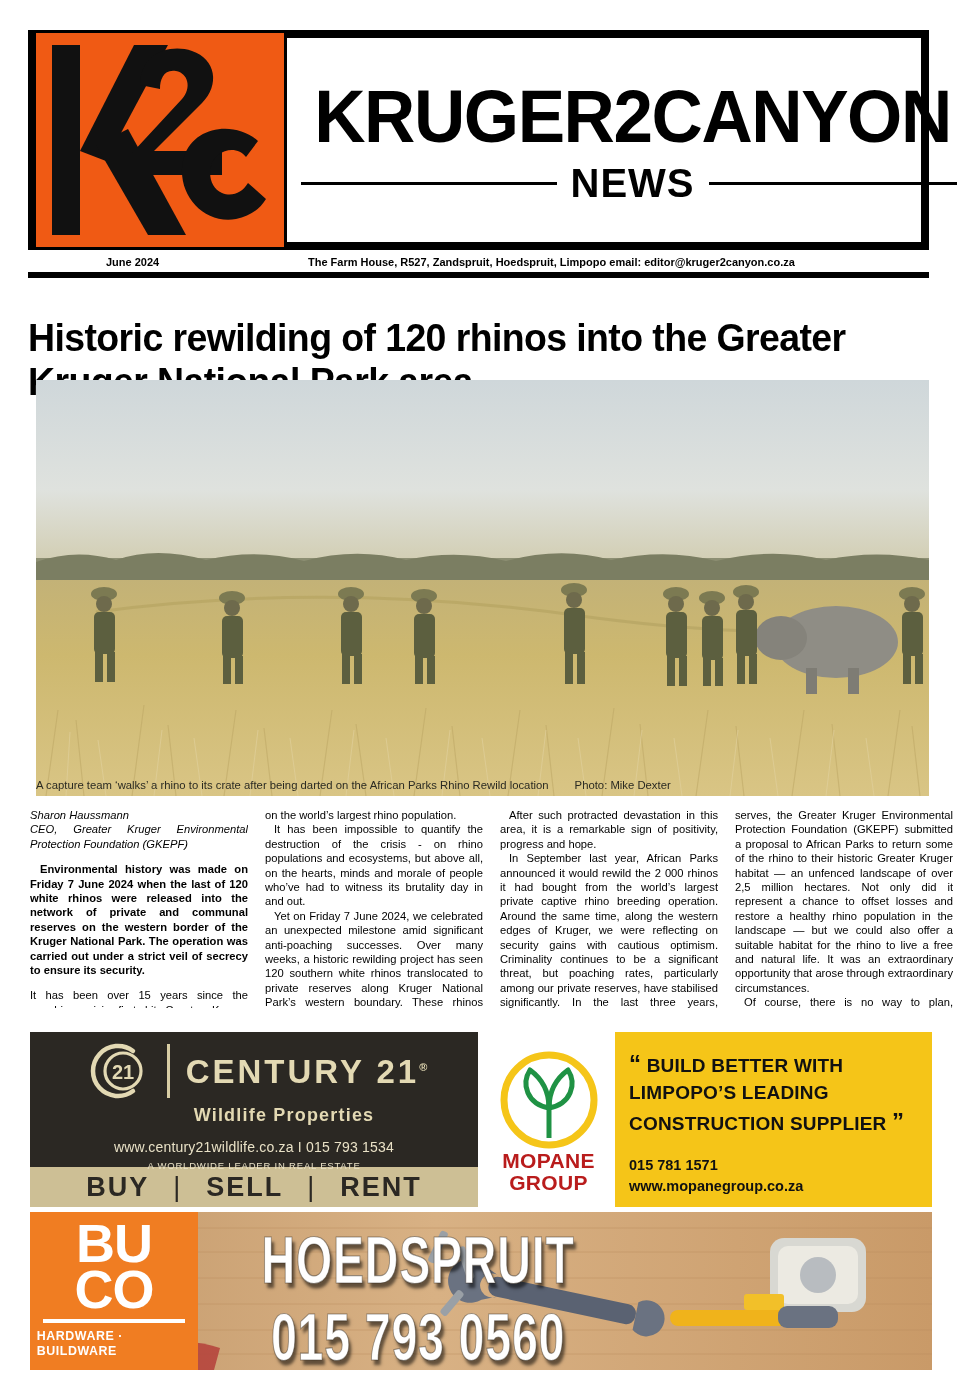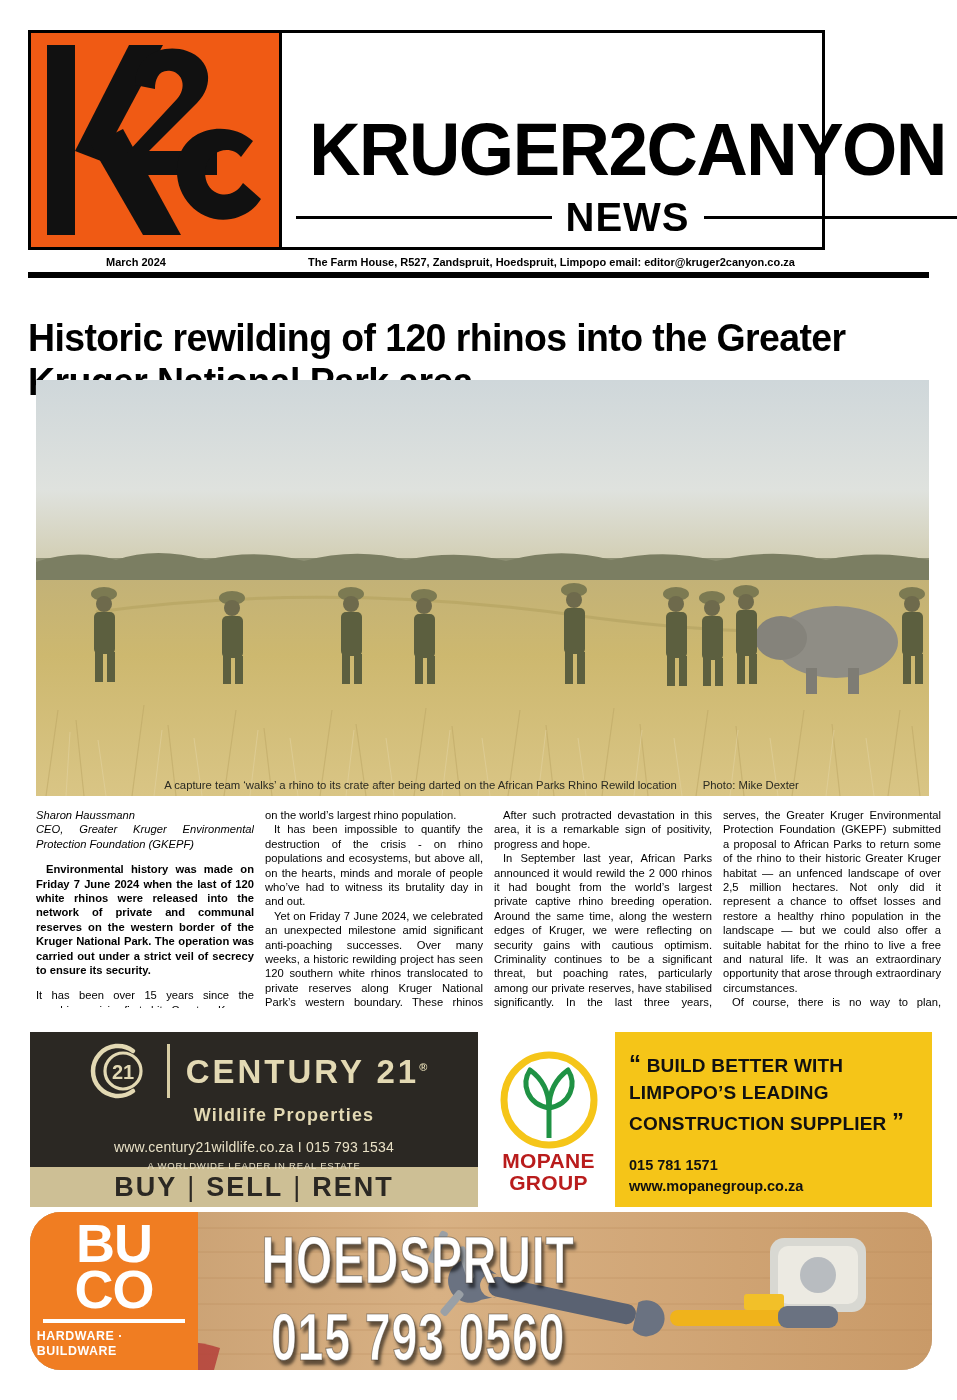--- a/index.html
+++ b/index.html
@@ -21,26 +21,26 @@
     height: 1400px;
     background: #fff;
     box-sizing: border-box;
   }
 
   
   .masthead {
     position: absolute;
     left: 28px;
     top: 30px;
-    width: 797px;
+    width: 901px;
     height: 220px;
-    border: 3px solid #000000;
-    box-sizing: border-box;
-    display: flex;
-    align-items: flex-end;
+    border: 8px solid #000000;
+    box-sizing: border-box;
+    display: flex;
+    align-items: center;
     background: #fff;
   }
   .logo-box {
     width: 248px;
     background: #f05a14;
     border-right: 3px solid #000;
     position: relative;
     overflow: hidden;
     flex: 0 0 248px;
   }
@@ -140,35 +140,35 @@
     background: #cdb98a;
   }
   .photo svg { display:block; width:100%; height:100%; }
   .caption {
     position: absolute;
     left: 36px;
     top: 779px;
     width: 893px;
     font-size: 11.3px;
     color: #2a2a22;
-    text-align: center;
+    text-align: left;
     padding-right: 2px;
     box-sizing: border-box;
   }
   .caption .credit { margin-left: 26px; }
 
   
   .cols {
     position: absolute;
-    left: 36px;
+    left: 30px;
     top: 808px;
     width: 902px;
     height: 200px;
     display: flex;
-    gap: 11px;
+    gap: 17px;
   }
   .col {
     width: 218px;
     flex: 0 0 218px;
     font-size: 11.2px;
     line-height: 1.285;
     text-align: justify;
     hyphens: none;
     overflow: hidden;
   }
@@ -244,21 +244,21 @@
     font-size: 9.5px;
     letter-spacing: 0.8px;
     margin-top: 5px;
   }
   .c21-bar {
     height: 40px;
     background: #cdbf95;
     display: flex;
     align-items: center;
     justify-content: center;
-    gap: 10px;
+    gap: 24px;
     color: #2b2823;
     font-weight: 700;
     font-size: 27px;
     letter-spacing: 2px;
   }
   .c21-bar .sep { font-weight: 400; }
 
   
   .ad-mopane {
     position: absolute;
@@ -316,21 +316,20 @@
 
   
   .ad-buco {
     position: absolute;
     left: 30px;
     top: 1212px;
     width: 902px;
     height: 158px;
     overflow: hidden;
     background: #c9a888;
-    border-radius: 31px;
   }
   .buco-bg { position:absolute; inset:0; }
   .buco-bg svg { width:100%; height:100%; display:block; }
   .buco-logo {
     position: absolute;
     left: 0; top: 0;
     width: 168px;
     height: 158px;
     background: #f07d22;
     display: flex;
@@ -404,21 +403,21 @@
       <div class="mast-title">KRUGER2CANYON</div>
       <div class="mast-sub-row">
         <div class="mast-rule"></div>
         <div class="mast-news">NEWS</div>
         <div class="mast-rule"></div>
       </div>
     </div>
   </div>
 
   <div class="infobar">
-    <span class="date">March 2024</span>
+    <span class="date">June 2024</span>
     <span class="addr">The Farm House, R527, Zandspruit, Hoedspruit, Limpopo  email: editor@kruger2canyon.co.za</span>
   </div>
   <div class="rule-thick"></div>
 
   <h1 class="headline">Historic rewilding of 120 rhinos into the Greater Kruger National Park area</h1>
 
   <div class="photo">
     <svg viewBox="0 0 893 416" preserveAspectRatio="none" aria-hidden="true">
       <defs>
         <linearGradient id="sky" x1="0" y1="0" x2="0" y2="1">

